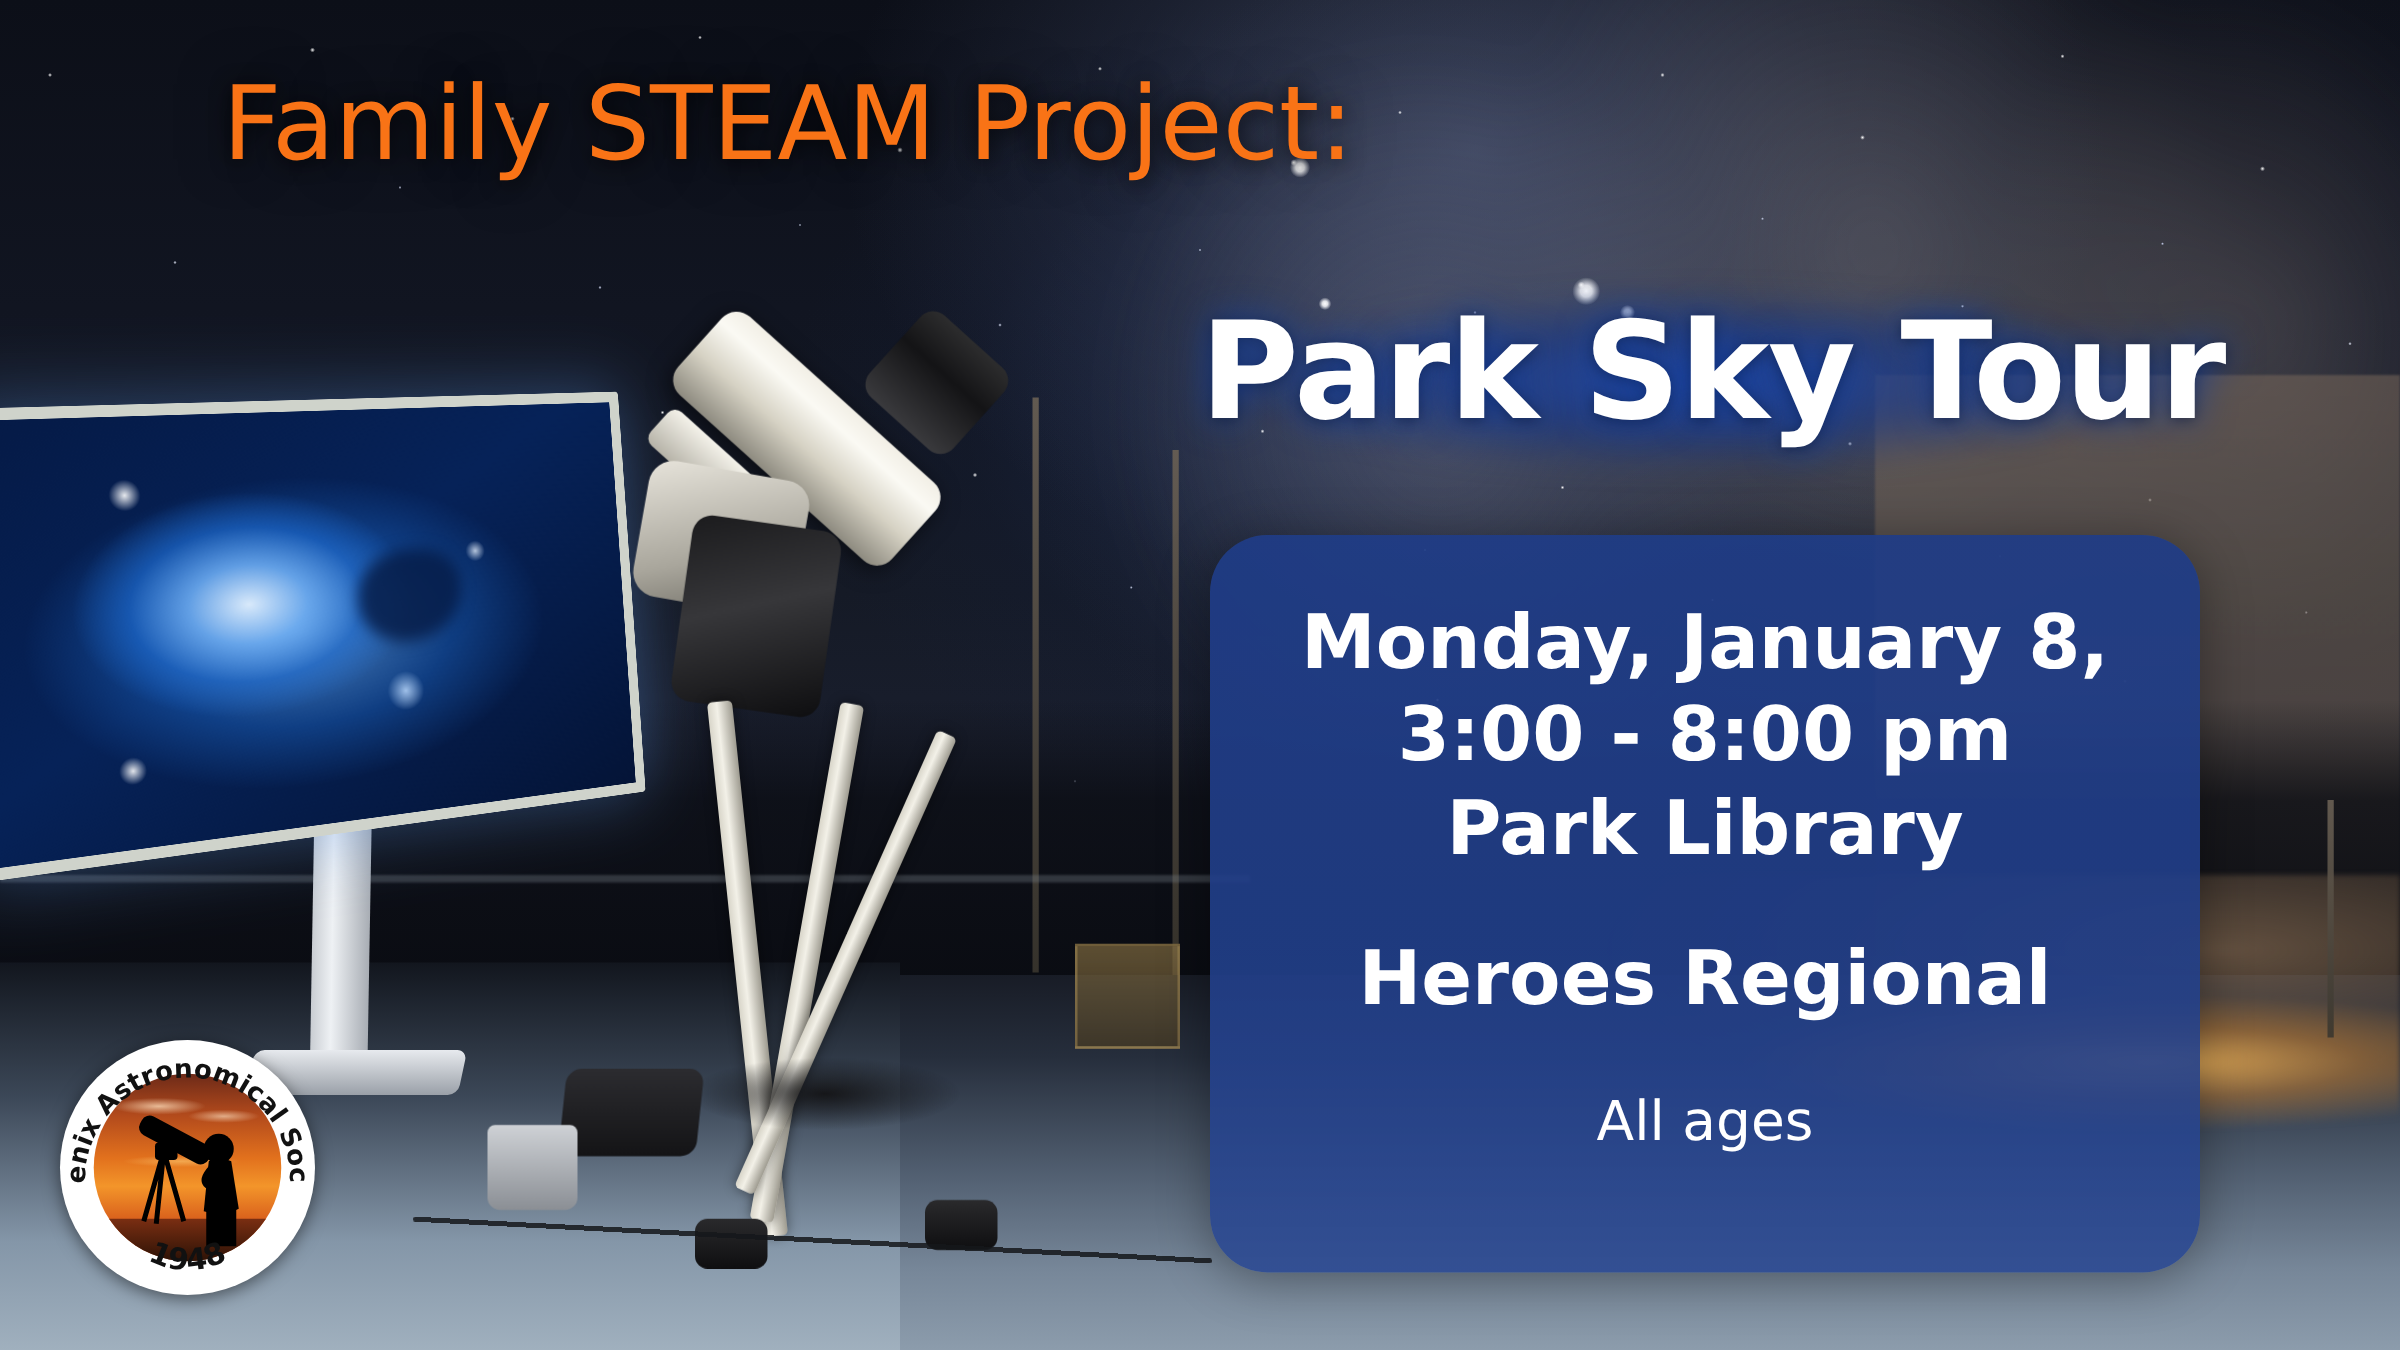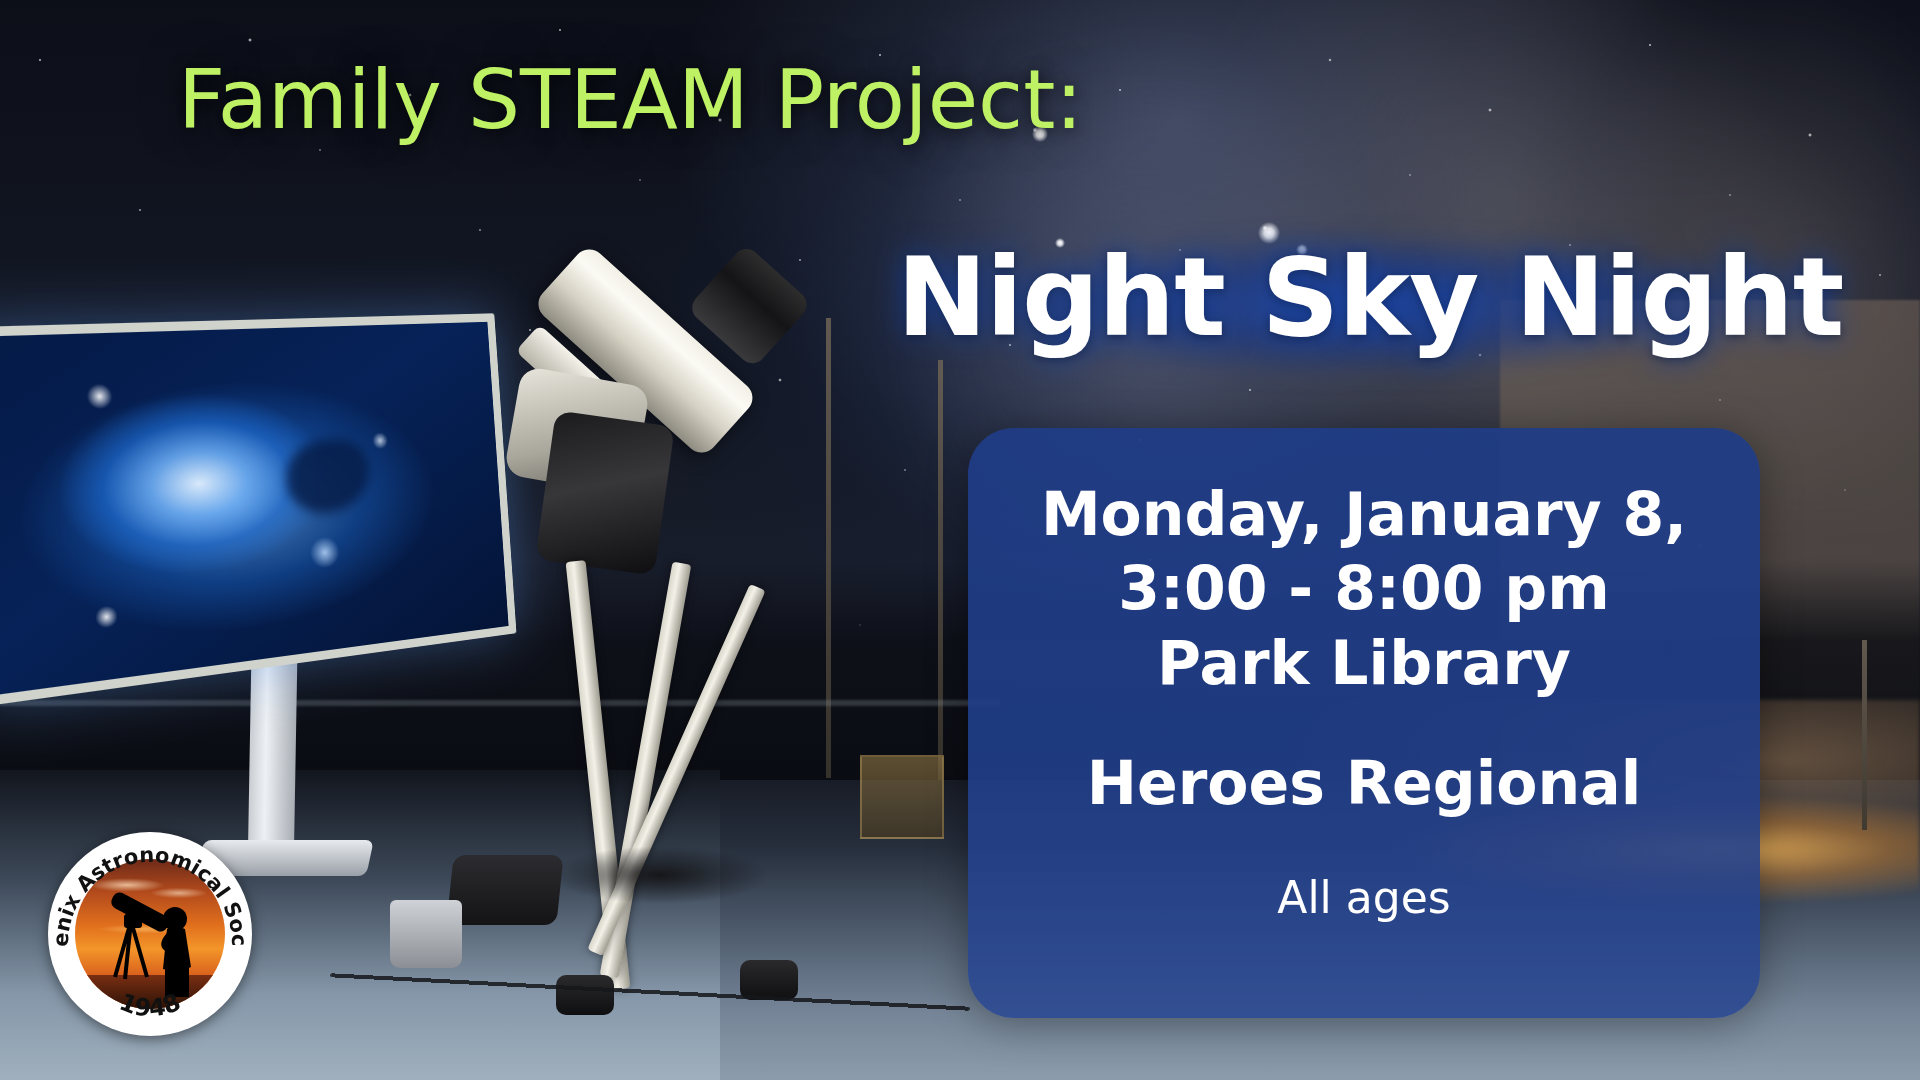--- a/index.html
+++ b/index.html
@@ -246,21 +246,21 @@
     border: 2px solid rgba(180,150,90,.45);
     filter: blur(.6px);
   }
 
   
   .eyebrow {
     position: absolute;
     left: 178px; top: 52px;
     font-size: 82px;
     font-weight: 400;
-    color: #bef264;
+    color: #f97316;
     letter-spacing: 0px;
     text-shadow: 0 2px 16px rgba(0,0,0,.70), 0 0 40px rgba(0,0,0,.5);
     white-space: nowrap;
   }
 
   .title-glow {
     position: absolute;
     left: 840px; top: 210px;
     width: 1040px; height: 190px;
     background: radial-gradient(ellipse 480px 95px at 50% 50%, rgba(30,72,170,.92) 0%, rgba(22,54,135,.62) 42%, rgba(14,34,90,0) 78%);
@@ -388,21 +388,21 @@
     <div class="leg-shoe" style="left:740px;top:960px;"></div>
     <div class="tripod-spread"></div>
     <div class="case"></div>
     <div class="bucket"></div>
     <div class="cable"></div>
   </div>
 
   <div class="eyebrow">Family STEAM Project:</div>
 
   <div class="title-glow"></div>
-  <div class="title">Night Sky Night</div>
+  <div class="title">Park Sky Tour</div>
 
   <div class="info-card">
     <div class="card-line card-datetime">Monday, January 8,</div>
     <div class="card-line card-datetime">3:00 - 8:00 pm</div>
     <div class="card-line" style="font-size:60px;">Park Library</div>
     <div class="card-line card-venue">Heroes Regional</div>
     <div class="card-ages">All ages</div>
   </div>
 
   <div class="logo">

